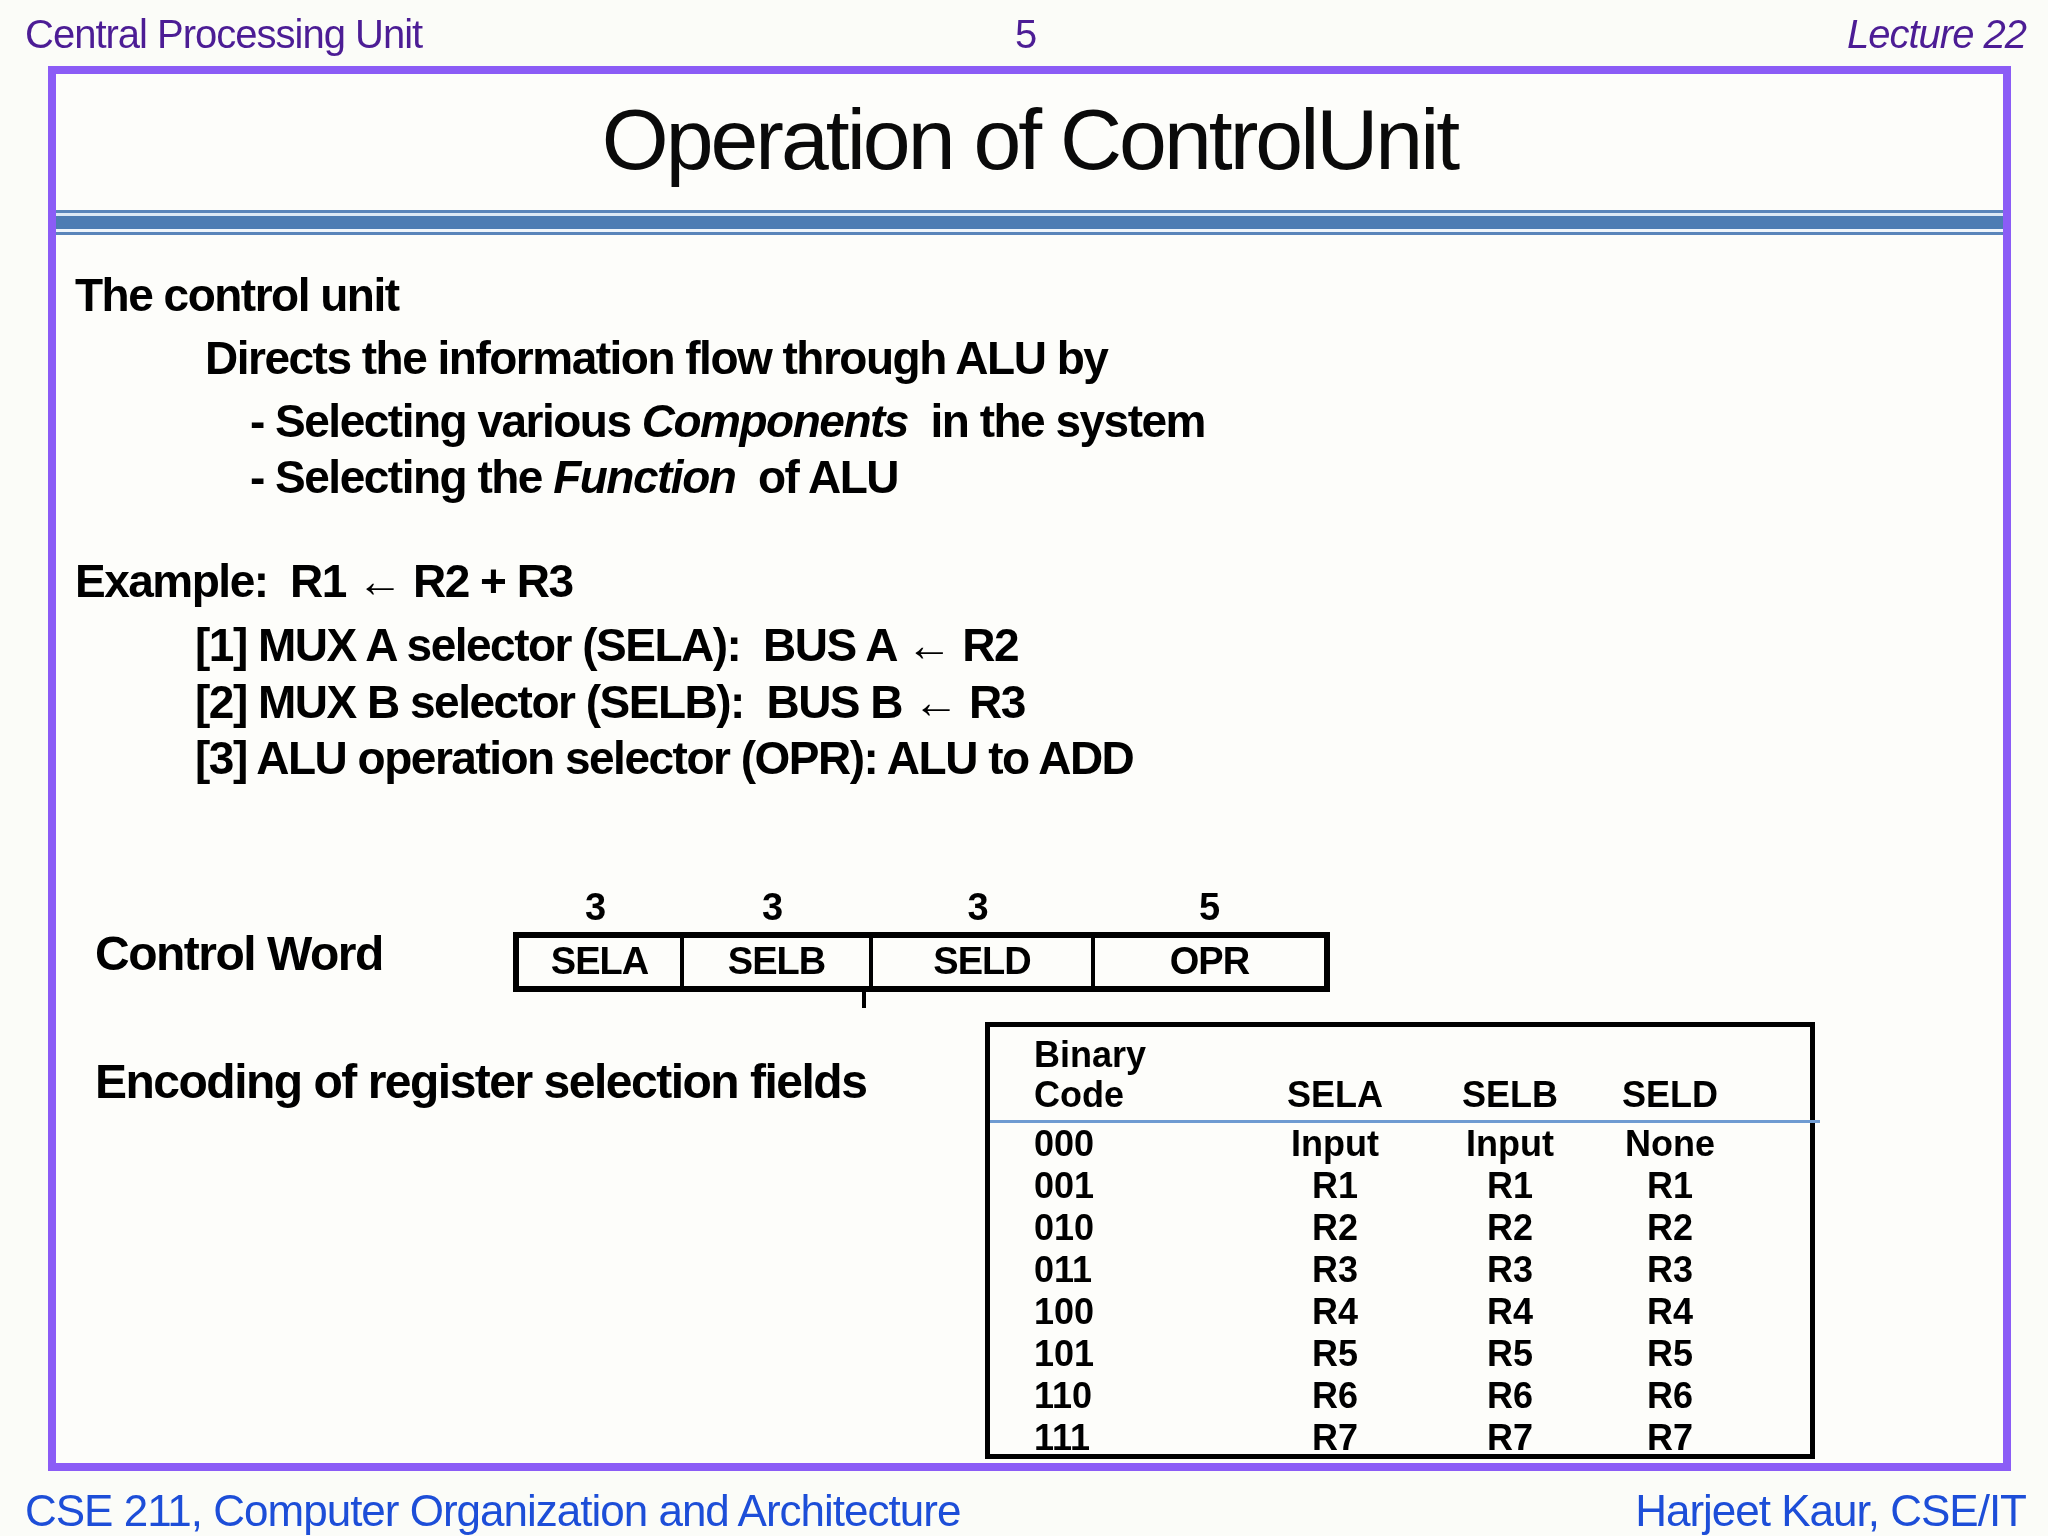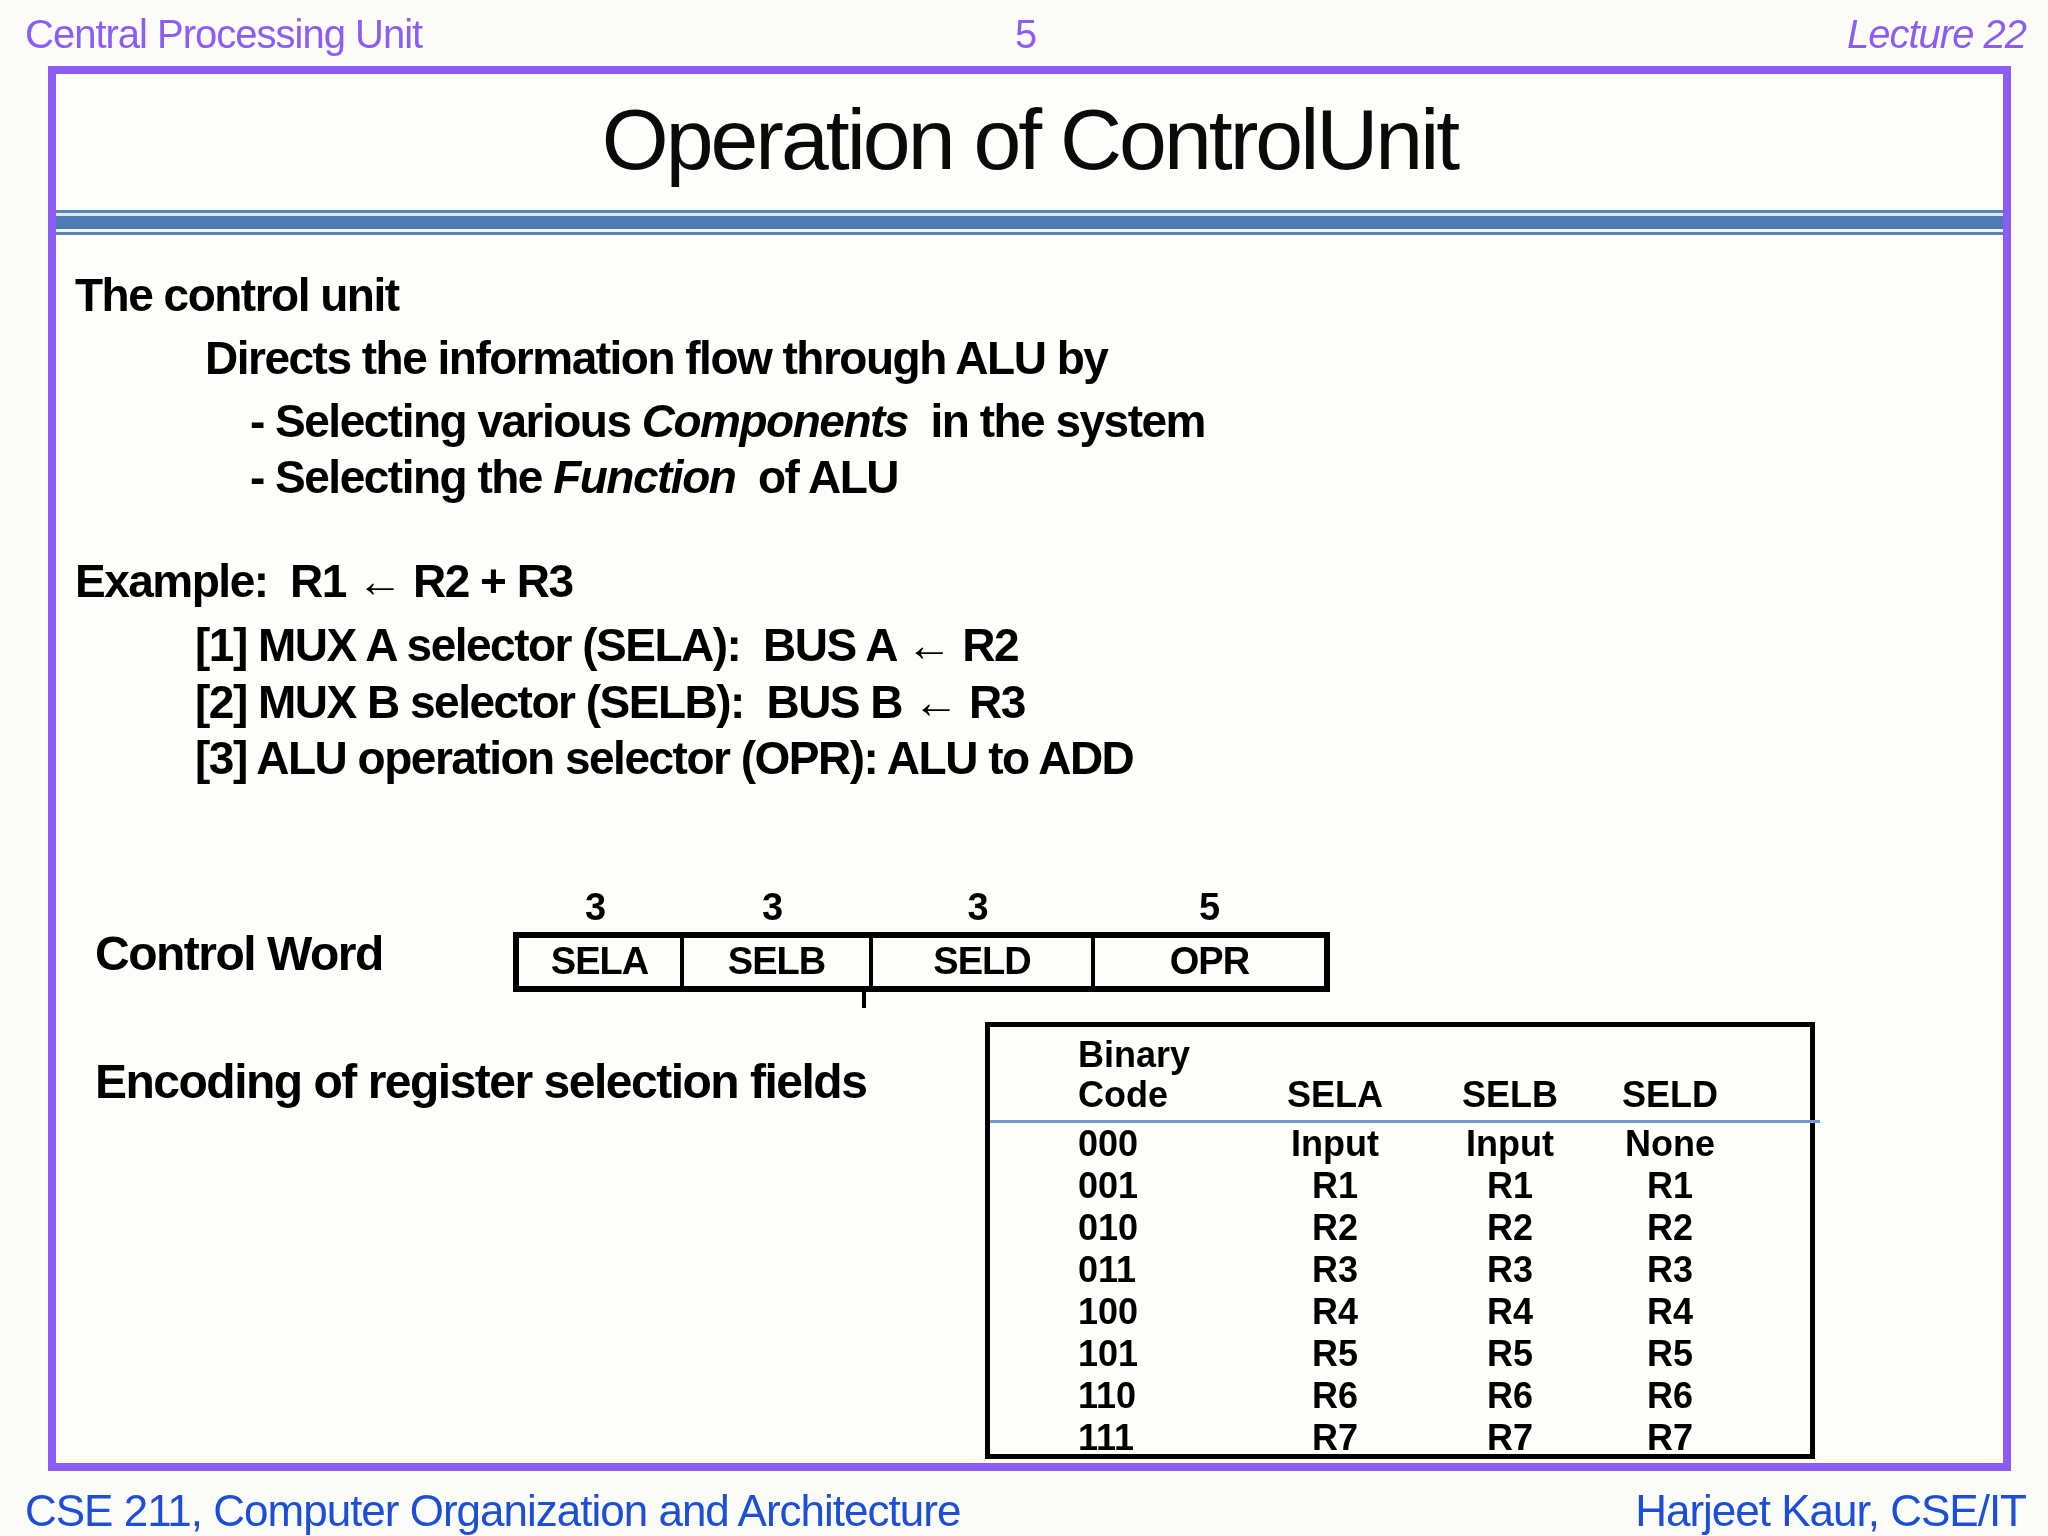--- a/index.html
+++ b/index.html
@@ -6,21 +6,21 @@
   body {
     width:2048px; height:1536px;
     background:#fbfcf8;
     font-family:"Liberation Sans", sans-serif;
     color:#000;
     position:relative;
     overflow:hidden;
   }
   .hdr {
     position:absolute; top:12px; left:25px; right:22px; height:48px;
-    font-size:40px; letter-spacing:-1px; color:#8b5cf6;
+    font-size:40px; letter-spacing:-1px; color:#4c1d95;
   }
   .hdr .left  { position:absolute; left:0; top:0; }
   .hdr .mid   { position:absolute; left:0; right:0; top:0; text-align:center; }
   .hdr .right { position:absolute; right:0; top:0;font-style:italic; }
 
   .slide {
     position:absolute; left:48px; top:66px;
     width:1963px; height:1405px;
     background:#fdfdfa;
     border:8px solid #8b5cf6;
@@ -73,21 +73,21 @@
   .cw-cell.divider { border-right:4px solid #000; }
   .cw-tick { position:absolute; left:806px; top:916px; width:4px; height:18px; background:#000; }
 
   .enc-table {
     position:absolute; left:929px; top:948px; width:830px; height:437px;
     border:5px solid #000; box-sizing:border-box;
     background:#fdfdfa;
     padding-top:8px;
   }
   .tgrid { display:grid; grid-template-columns:250px 190px 160px 160px; }
-  .tgrid .c0 { padding-left:88px; text-align:left; }
+  .tgrid .c0 { padding-left:44px; text-align:left; }
   .tgrid .cc { text-align:center; }
   .thead-cell {
     font-size:36px; font-weight:bold; line-height:40px;
     display:flex; align-items:flex-end; justify-content:center;
   }
   .thead-cell.c0 { display:block; }
   .trule { height:3px; background:#6f9bd1; width:calc(100% + 10px); margin-top:5px; }
   .trow div { font-size:36px; font-weight:bold; line-height:42px; height:42px; }
 
   .ftr {

